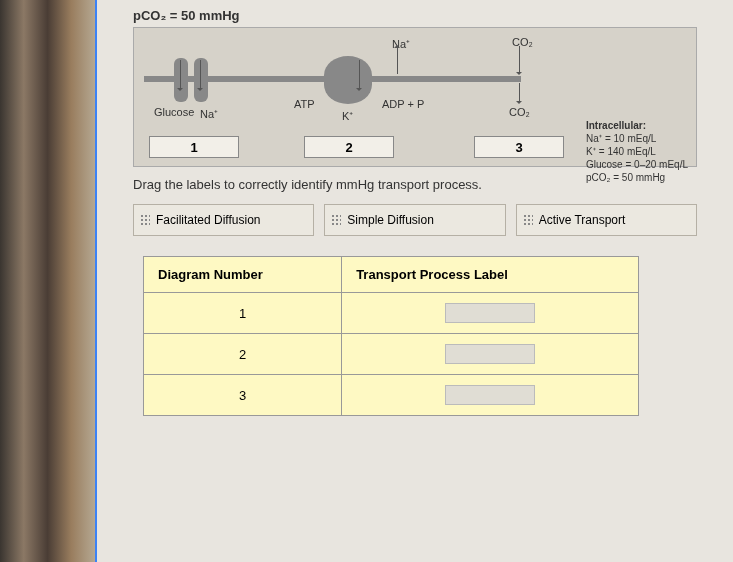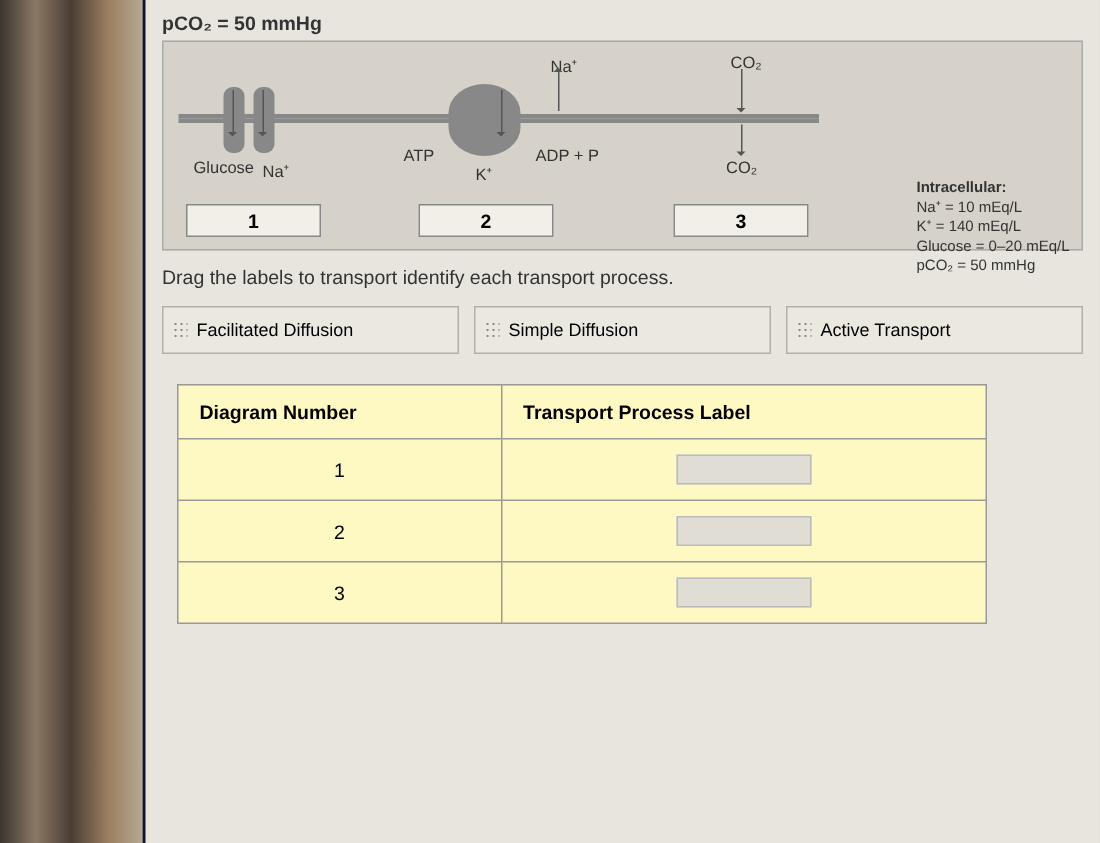--- a/index.html
+++ b/index.html
@@ -14,22 +14,22 @@
     .left-edge {
       position: absolute;
       left: 0; top: 0; bottom: 0;
       width: 95px;
       background: linear-gradient(to right, #3a3530, #8b7865, #4a3d35, #997d5e, #b5a892);
     }
     .page {
       position: absolute;
       left: 95px; top: 0; right: 0; bottom: 0;
       background: #e8e5df;
-      border-left: 2px solid #0f172a;
-      padding: 8px 11px;
+      border-left: 2px solid #3b82f6;
+      padding: 8px 36px;
     }
     .pco2-header { font-size: 13px; font-weight: bold; color: #333; margin-bottom: 4px; }
     .diagram-box {
       background: #d6d2c9;
       border: 1px solid #aaa;
       height: 140px;
       position: relative;
       margin-bottom: 10px;
     }
     .membrane-line {
@@ -141,21 +141,21 @@
 
     <div class="intracellular">
       <div style="font-weight:bold;">Intracellular:</div>
       <div>Na⁺ = 10 mEq/L</div>
       <div>K⁺ = 140 mEq/L</div>
       <div>Glucose = 0–20 mEq/L</div>
       <div>pCO₂ = 50 mmHg</div>
     </div>
   </div>
 
-  <div class="instruction">Drag the labels to transport identify each transport process.</div>
+  <div class="instruction">Drag the labels to correctly identify mmHg transport process.</div>
 
   <div class="labels-row">
     <div class="drag-label">
       <span class="grip"></span>
       <span>Facilitated Diffusion</span>
     </div>
     <div class="drag-label">
       <span class="grip"></span>
       <span>Simple Diffusion</span>
     </div>

